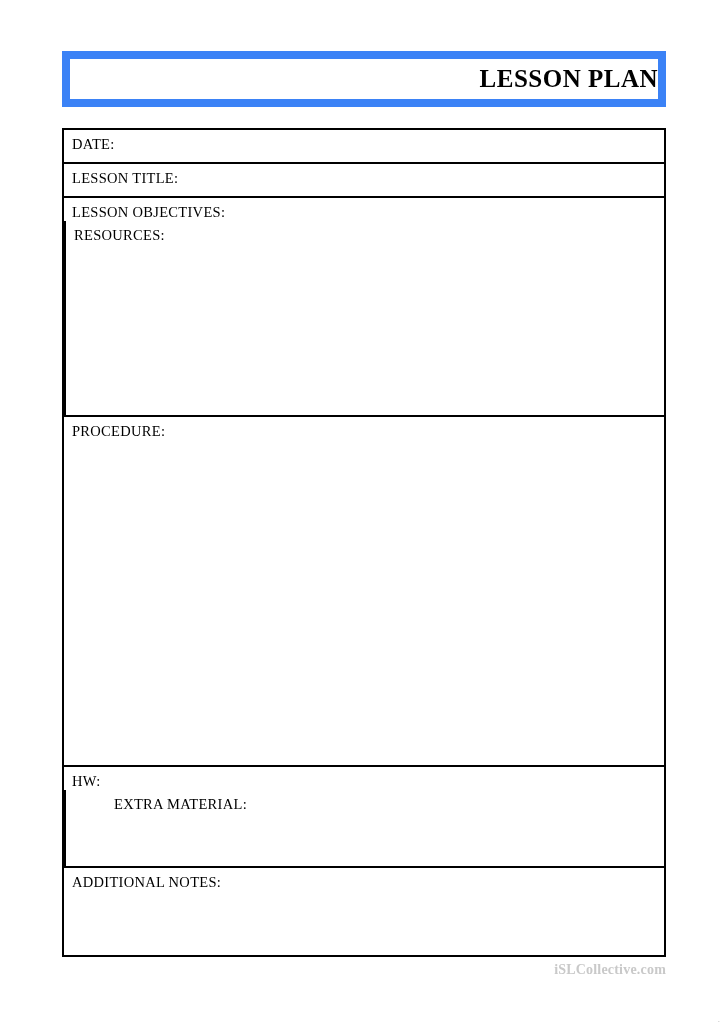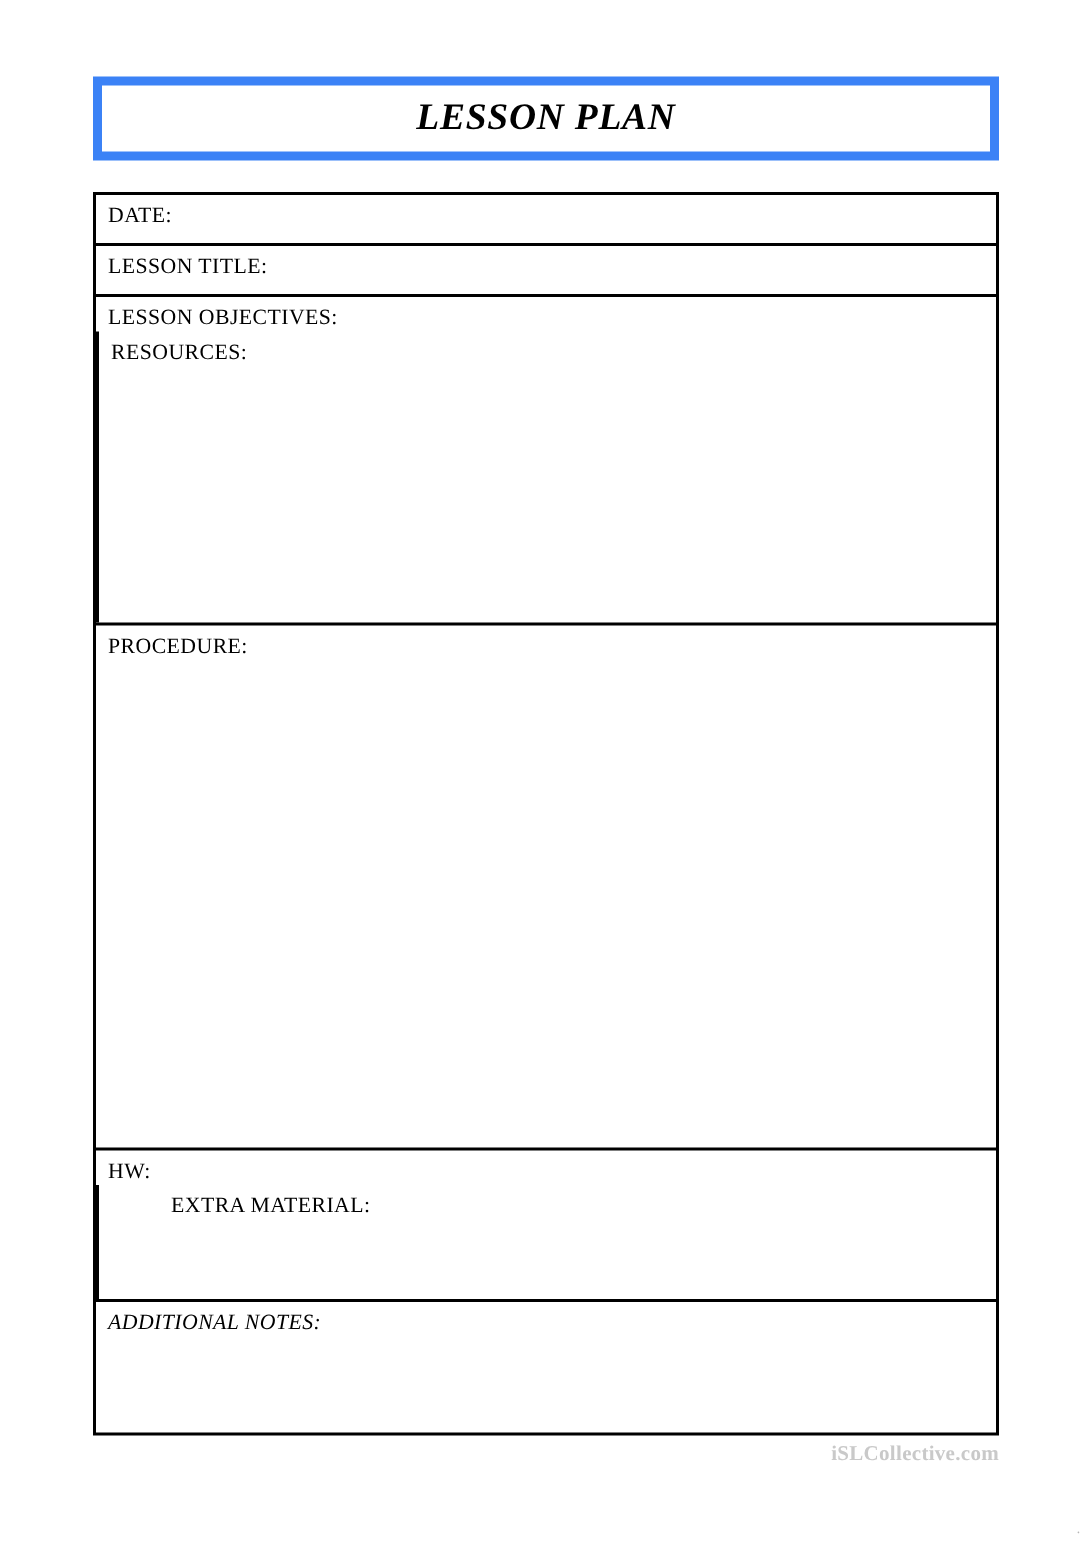--- a/index.html
+++ b/index.html
@@ -26,27 +26,26 @@
 
   .sheet {
     position: absolute;
     left: 62px;
     top: 51px;
     width: 604px;
   }
 
   
   .title-box {
-    border: 6px solid #3b82f6;
+    border: 8px solid #3b82f6;
     height: 56px;
     display: flex;
     align-items: center;
-    justify-content: center;
+    justify-content: flex-end;
     box-sizing: border-box;
-    font-style: italic;
   }
   .title-text {
     font-size: 25px;
     font-weight: bold;
     letter-spacing: 0.5px;
     font-family: "Liberation Serif", serif;
   }
 
   .gap {
     height: 21px;
@@ -93,21 +92,21 @@
   .c-res { flex: 1; }
 
   .row-proc { height: 350px; }
   .c-proc { width: 100%; }
 
   .row-hw { height: 101px; }
   .c-hw { width: 300px; }
   .c-extra { flex: 1; padding-left: 48px; }
 
   .row-notes { height: 89px; }
-  .c-notes { width: 100%; font-style: italic; }
+  .c-notes { width: 100%; }
 
   
   .watermark {
     position: absolute;
     right: 62px;
     bottom: 52px;
     font-size: 14px;
     color: #c9c9c9;
     letter-spacing: 0.2px;
     font-family: "Liberation Serif", serif;

